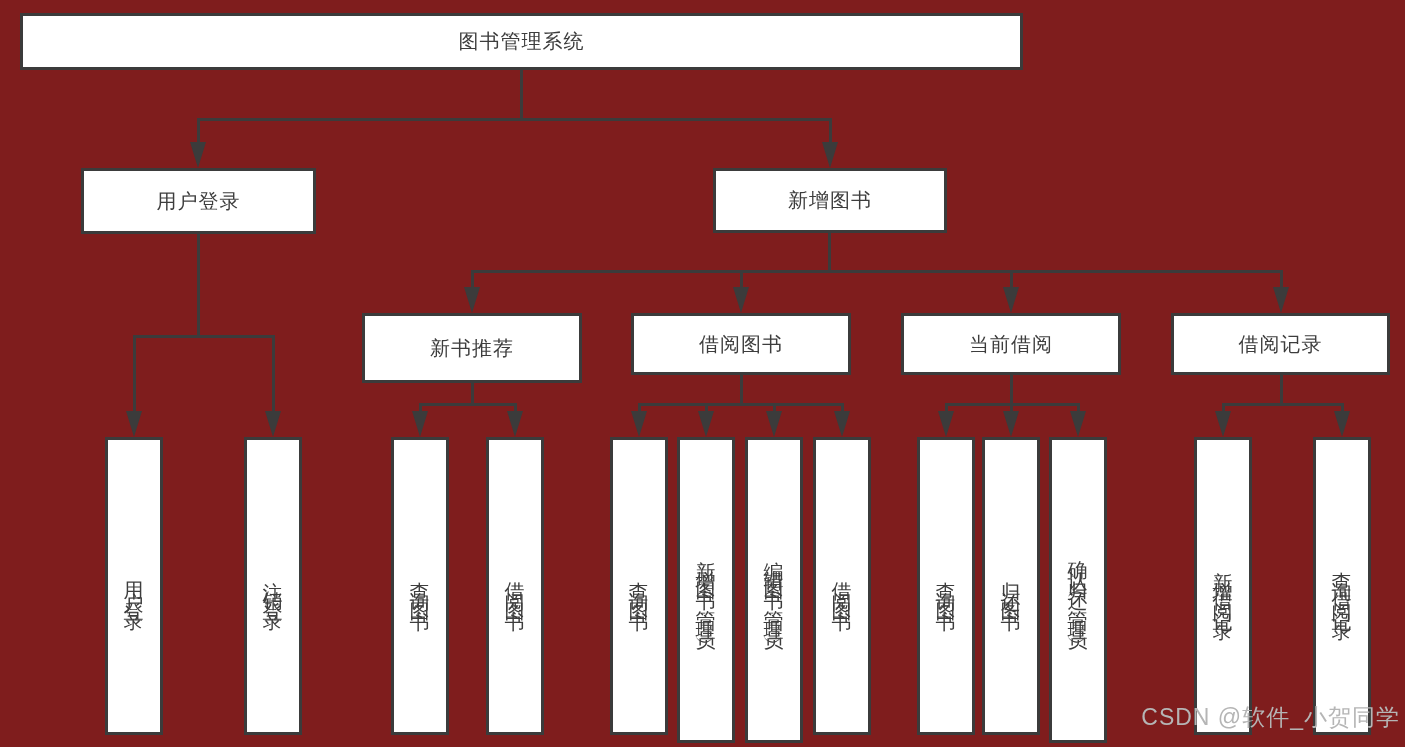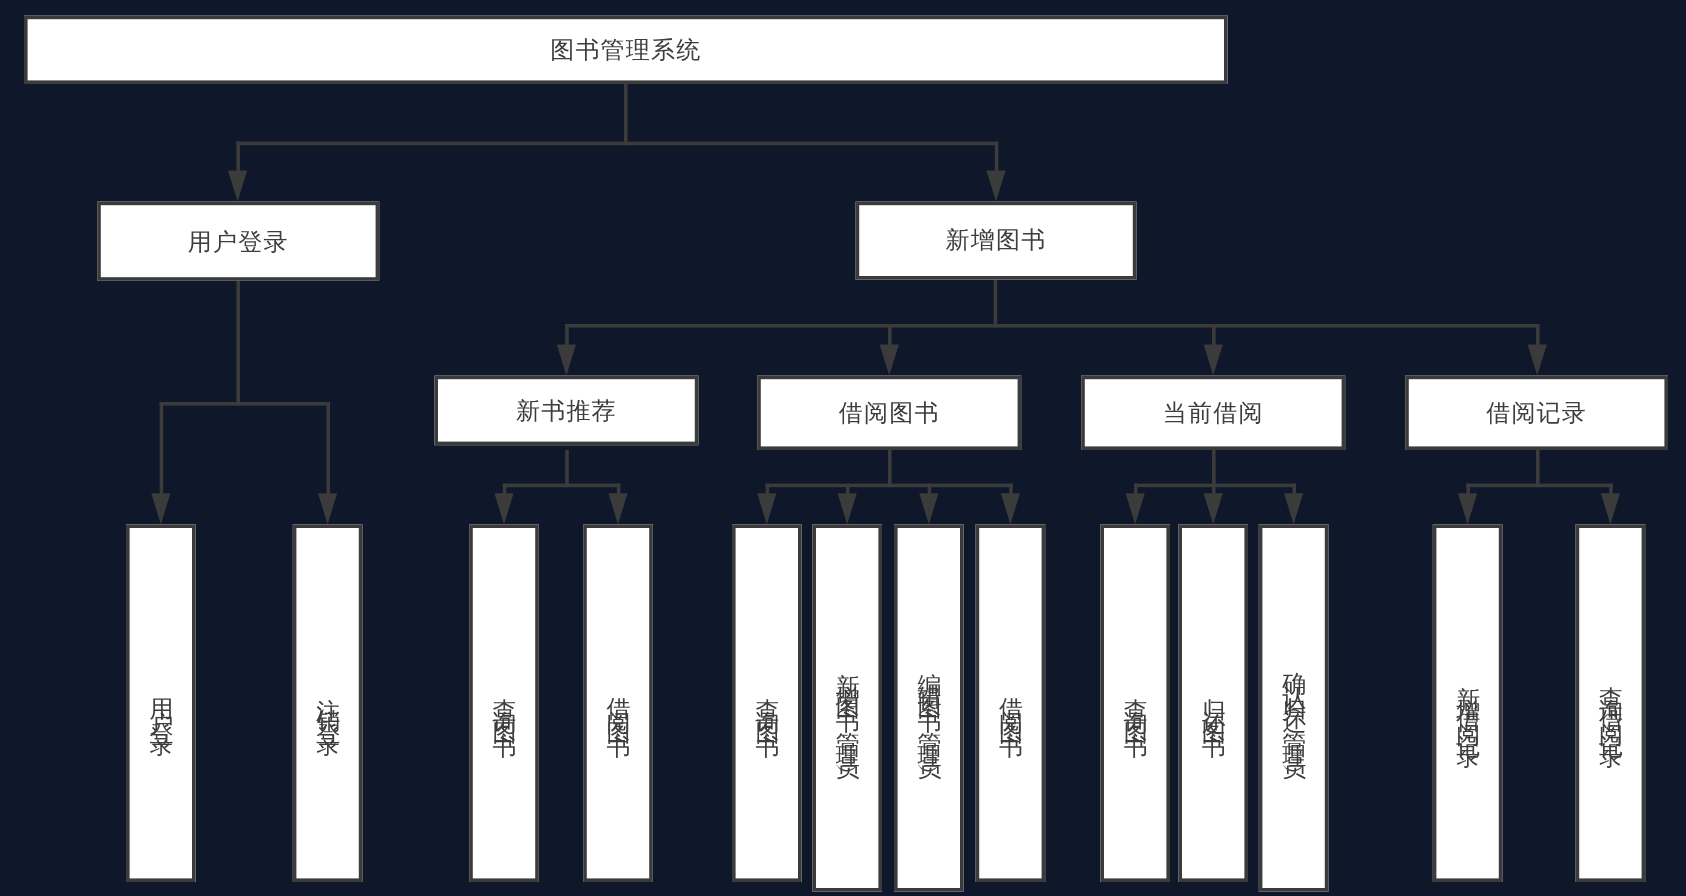--- a/index.html
+++ b/index.html
@@ -1,19 +1,19 @@
 <!DOCTYPE html>
 <html><head>
 <meta charset="utf-8">
 <style>
   html,body{margin:0;padding:0;background:#ffffff;}
   .canvas{
     position:relative;
     width:1405px;height:747px;
-    background:#0f172a;
+    background:#7f1d1d;
     font-family:"Liberation Sans", sans-serif;
     color:#3d3d3d;
     overflow:hidden;
   }
   .box{
     position:absolute;
     box-sizing:border-box;
     border:3px solid #3b3b3b;
     background:#ffffff;
     display:flex;align-items:center;justify-content:center;
@@ -25,21 +25,21 @@
     writing-mode:vertical-rl;
     text-orientation:mixed;
     letter-spacing:10px;
     line-height:1.1;
     white-space:nowrap;
   }
   
   #n-root        {left:20px;  top:13px;  width:1003px;height:57px;}
   #n-user-login  {left:81px;  top:168px; width:235px; height:66px;}
   #n-book-mgmt   {left:713px; top:168px; width:234px; height:65px;}
-  #n-new-books   {left:362px; top:313px; width:220px; height:58px;font-family:Liberation Serif, serif;}
+  #n-new-books   {left:362px; top:313px; width:220px; height:70px;font-family:Liberation Serif, serif;}
   #n-book-borrow {left:631px; top:313px; width:220px; height:62px;}
   #n-cur-borrow  {left:901px; top:313px; width:220px; height:62px;}
   #n-records     {left:1171px;top:313px; width:219px; height:62px;}
 
   .leaf{top:437px;width:58px;height:298px;}
   .leaf.tall{height:306px;}
   #l-login   {left:105px;}
   #l-logout  {left:244px;}
   #l-nb-query{left:391px;}
   #l-nb-borrow{left:486px;}
@@ -197,14 +197,15 @@
   <div class="vl" style="left:1077px;top:403px;height:12px"></div>
   <div class="tri" style="left:1070px;top:411px"></div>
 
   <div class="vl" style="left:1280px;top:375px;height:31px"></div>
   <div class="hl" style="left:1222px;top:403px;width:122px"></div>
   <div class="vl" style="left:1222px;top:403px;height:12px"></div>
   <div class="tri" style="left:1215px;top:411px"></div>
   <div class="vl" style="left:1341px;top:403px;height:12px"></div>
   <div class="tri" style="left:1334px;top:411px"></div>
 
+  <div class="watermark">CSDN @软件_小贺同学</div>
 
 </div>
 
 </body></html>

